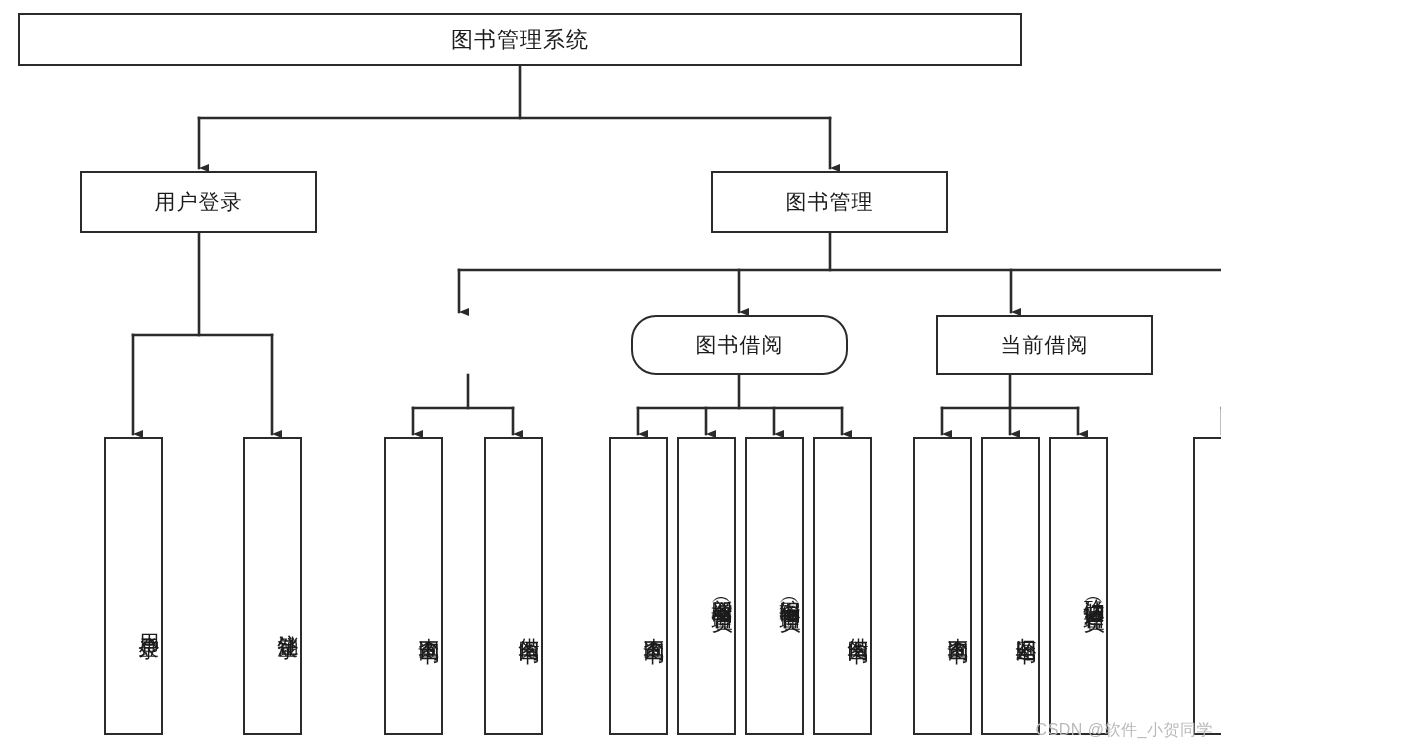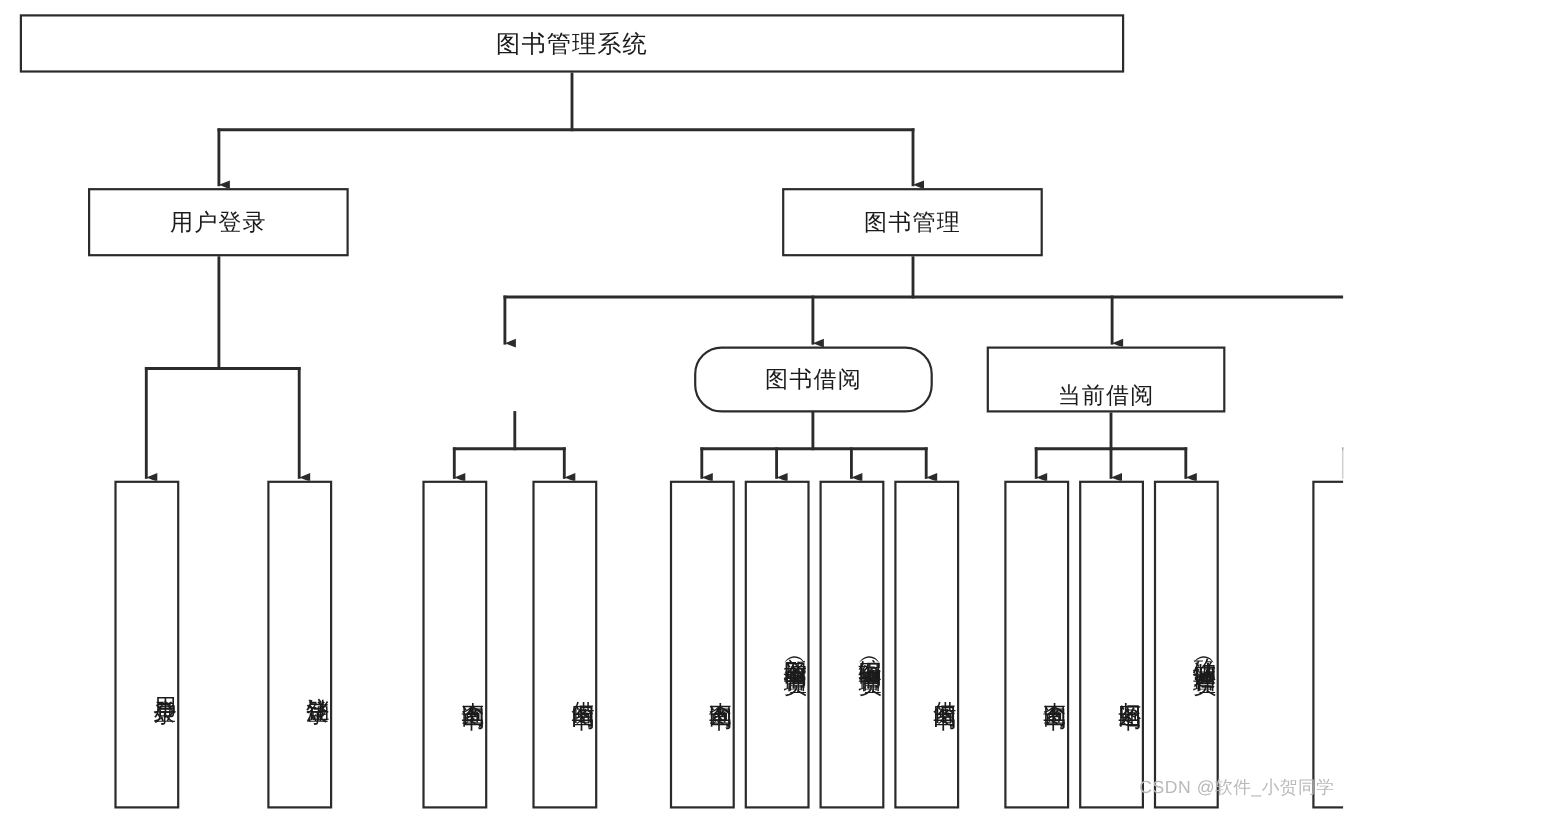--- a/index.html
+++ b/index.html
@@ -53,21 +53,21 @@
     letter-spacing: 2px;
   }
   .node-v .vlabel {
     writing-mode: vertical-rl;
     text-orientation: upright;
     display: block;
   }
   .watermark {
     position: absolute;
     right: 8px;
-    bottom: 20px;
+    bottom: 6px;
     font-size: 16px;
     color: #b9b9b9;
     white-space: nowrap;
     letter-spacing: 0.5px;
   }
 </style>
 </head>
 <body>
 
 <div id="canvas">
@@ -129,21 +129,21 @@
   <div class="node node-h" style="left:80px;top:171px;width:237px;height:62px;">
     <span>用户登录</span>
   </div>
   <div class="node node-h" style="left:711px;top:171px;width:237px;height:62px;">
     <span>图书管理</span>
   </div>
 
   <div class="node node-h" style="left:631px;top:315px;width:217px;height:60px;border-radius:25px;">
     <span>图书借阅</span>
   </div>
-  <div class="node node-h" style="left:897px;top:315px;width:217px;height:60px;align-items:flex-end;">
+  <div class="node node-h" style="left:936px;top:315px;width:217px;height:60px;">
     <span>当前借阅</span>
   </div>
 
   <div class="node node-v" style="left:104px;top:437px;width:59px;height:298px;padding-top:70px;">
     <span class="vlabel">用户登录</span>
   </div>
   <div class="node node-v" style="left:243px;top:437px;width:59px;height:298px;padding-top:70px;">
     <span class="vlabel">注销登录</span>
   </div>
 

